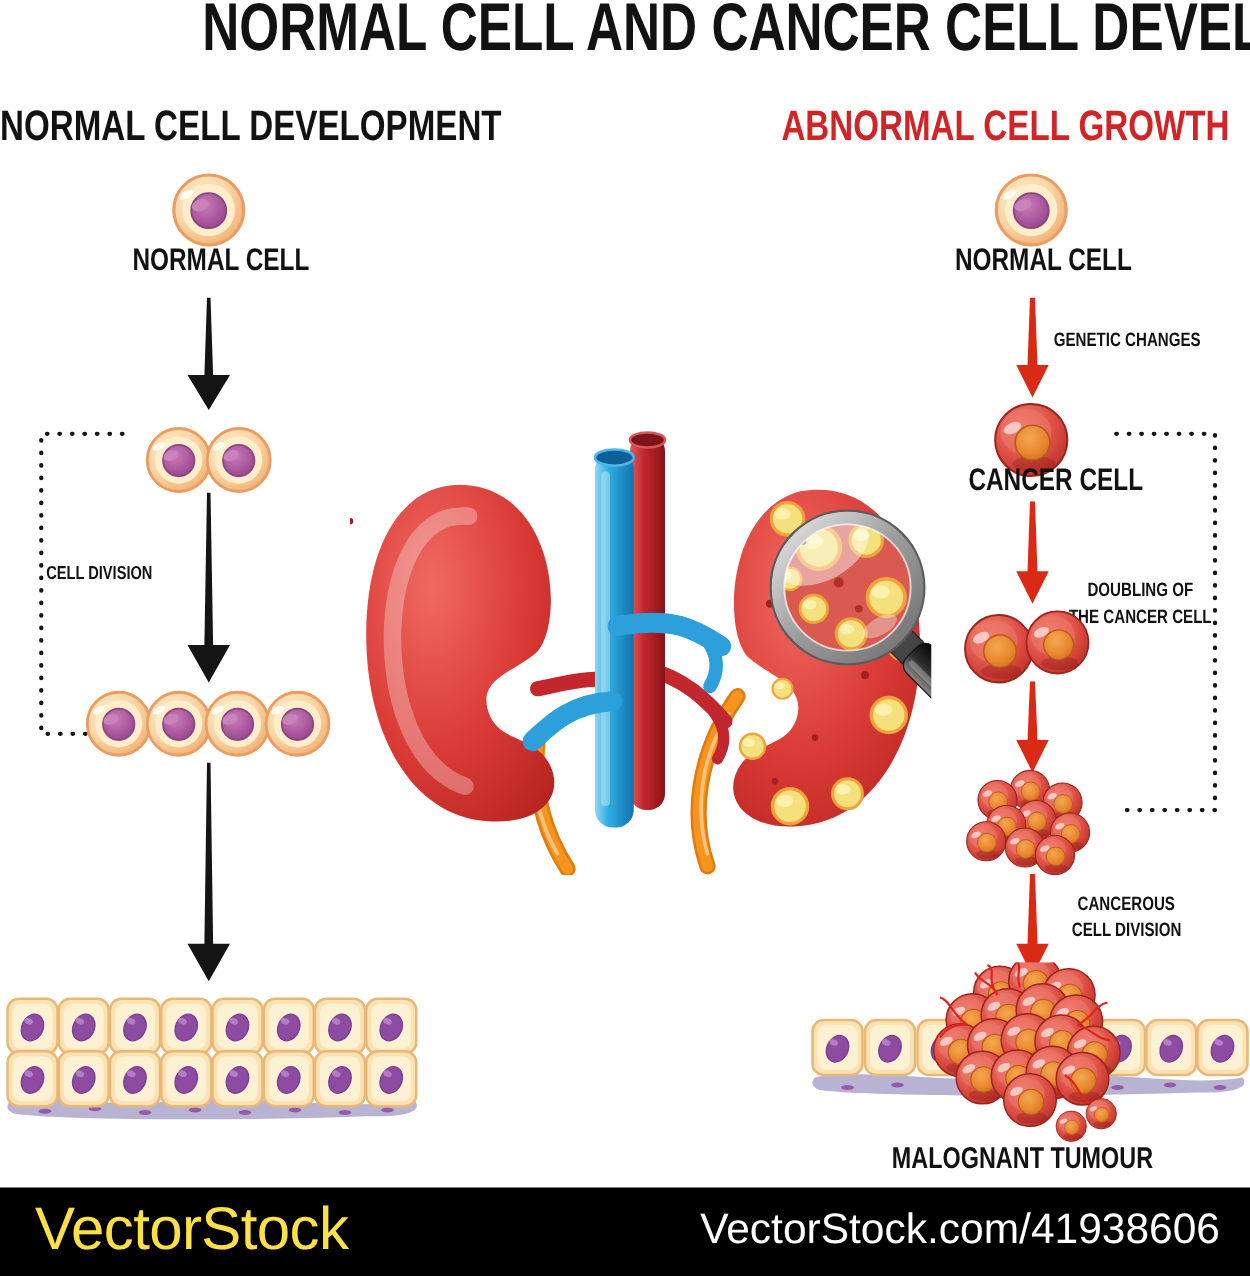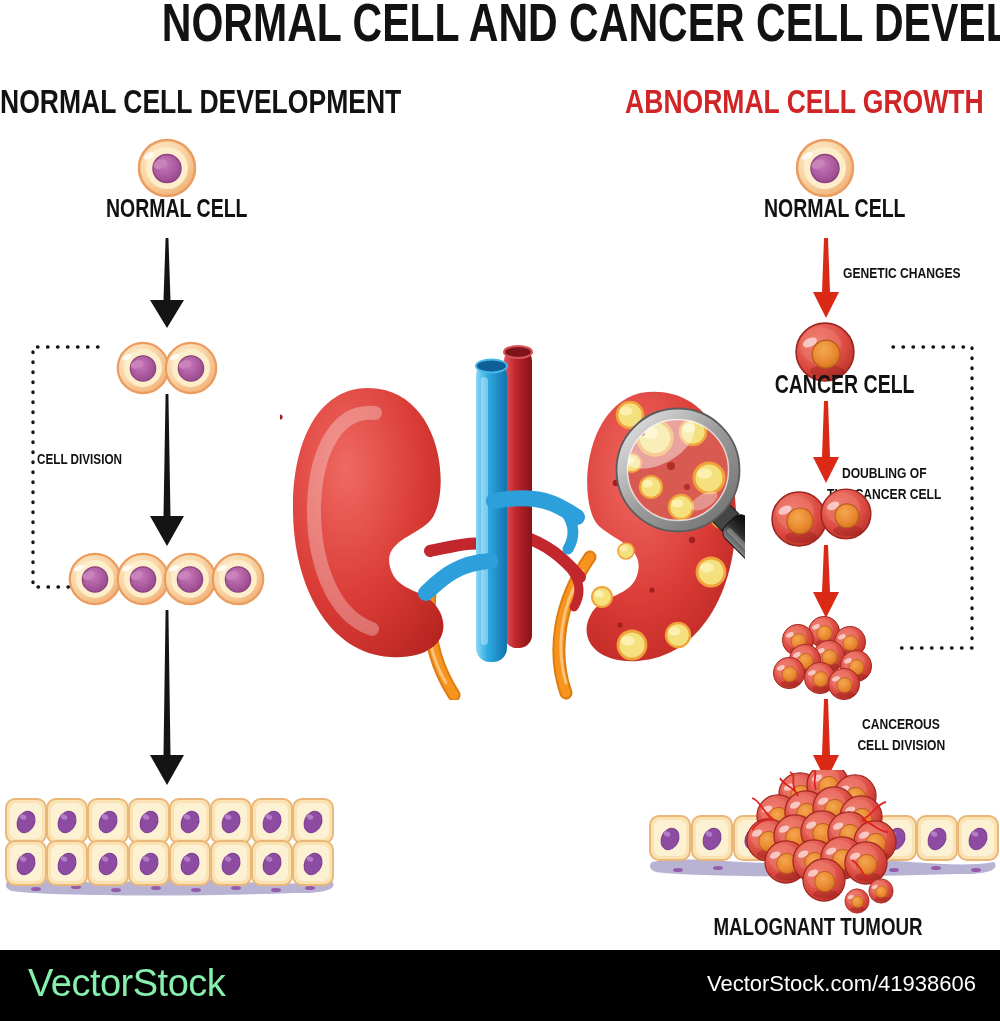--- a/index.html
+++ b/index.html
@@ -14,22 +14,22 @@
   .title-wrap .cond{font-size:54px;line-height:58px;transform:scaleX(.76);}
   .hdr{font-size:34px;line-height:38px;}
   .lbl{position:absolute;display:flex;justify-content:flex-end;}
   .lbl .cond{font-size:25px;line-height:26px;}
   .sm .cond{font-size:15.5px;line-height:21px;}
   .tissue-lbl .cond{font-size:24px;}
   .red-txt{color:#d02427;}
   .bar{position:absolute;left:0;top:950px;width:1000px;height:71px;background:#000;
        display:flex;align-items:center;justify-content:space-between;box-sizing:border-box;
        padding:0 24px 4px 28px;}
-  .wm-left{color:#86efac;font-size:38px;font-weight:400;letter-spacing:-.5px;}
-  .wm-right{color:#fff;font-size:22px;font-weight:400;}
+  .wm-left{color:#fde047;font-size:48px;font-weight:400;letter-spacing:-.5px;}
+  .wm-right{color:#fff;font-size:34px;font-weight:400;}
   svg{display:block;}
 </style>
 </head>
 <body>
 
 <div class="canvas">
 
   <svg width="0" height="0" style="position:absolute" aria-hidden="true">
     <defs>
       <radialGradient id="gP" cx=".38" cy=".35" r=".75">
@@ -304,21 +304,21 @@
   </div>
   <div class="lbl" style="left:734px;top:371px;width:200px;">
     <span class="cond">CANCER CELL</span>
   </div>
 
   <div class="abs" style="left:880px;top:335px;">
     <svg width="105" height="325">
       <polyline points="13,12 92,12 92,313 13,313" fill="none" stroke="#161616" stroke-width="3.4" stroke-dasharray="0.5 9.5" stroke-linecap="round"></polyline>
     </svg>
   </div>
-  <div class="lbl sm" style="left:828px;top:462px;width:112px;flex-direction:column;align-items:center;">
+  <div class="lbl sm" style="left:856px;top:462px;width:112px;flex-direction:column;align-items:center;">
     <span class="cond">DOUBLING OF</span>
     <span class="cond">THE CANCER CELL</span>
   </div>
 
   <div class="abs" style="left:811px;top:401px;">
     <svg width="30" height="82">
         <polygon points="13,0 17,0 19,56 28,56 15,82 2,56 11,56" fill="#da2a16"></polygon>
       </svg>
   </div>
 

